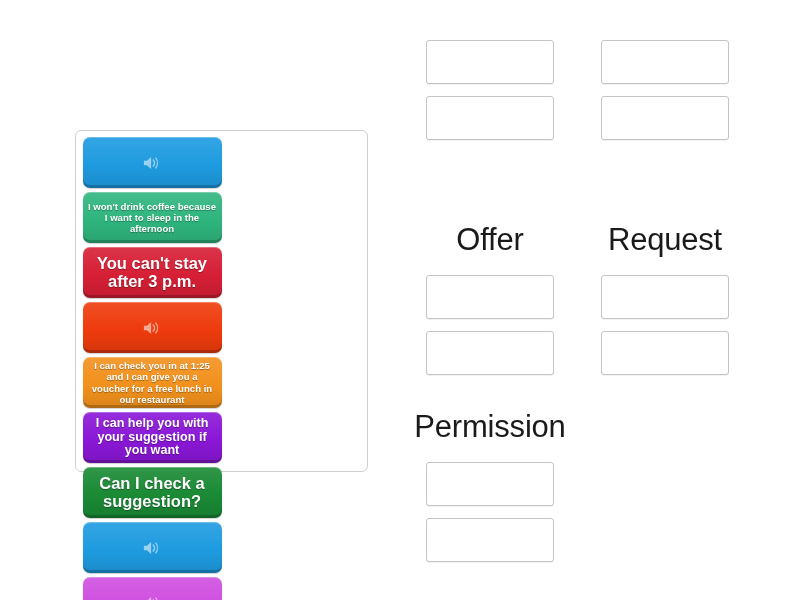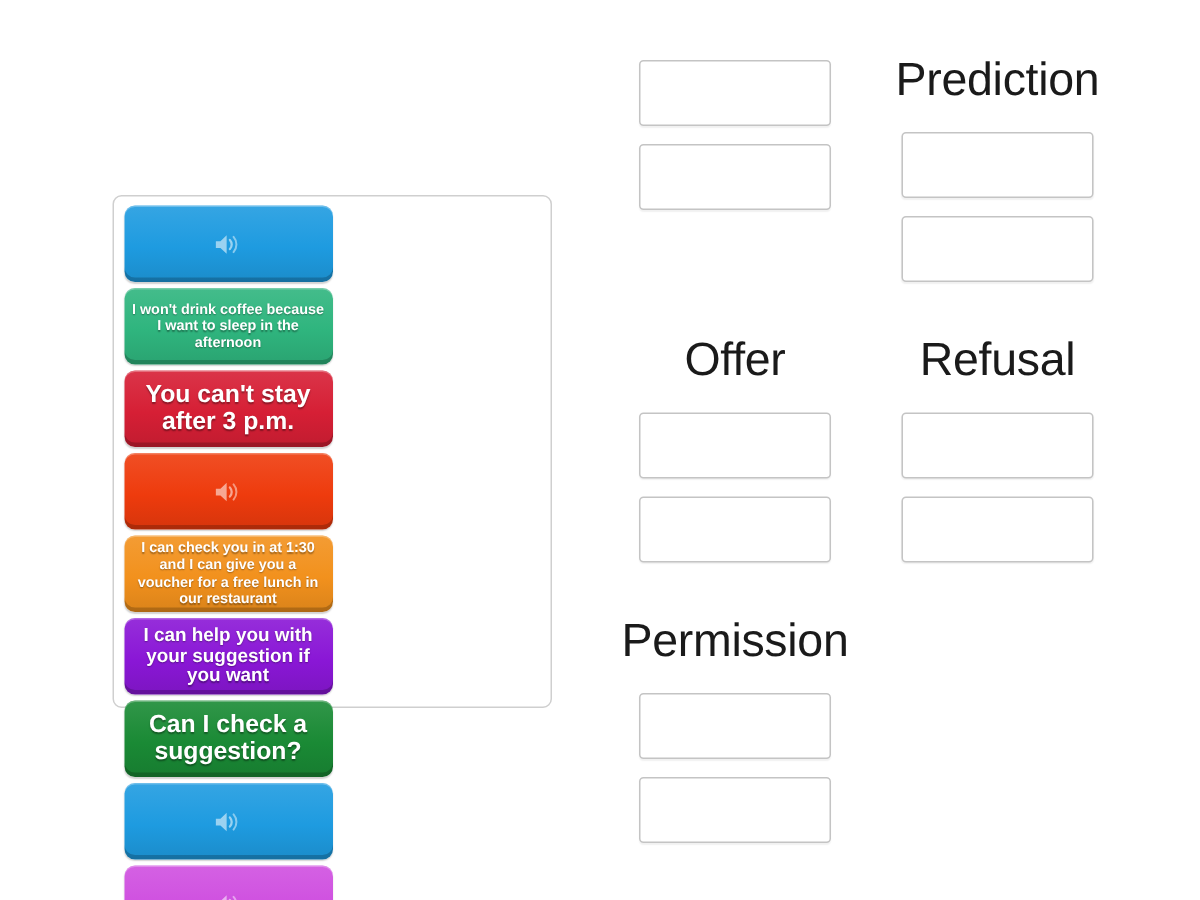--- a/index.html
+++ b/index.html
@@ -156,21 +156,21 @@
           <span class="tile-text">You can't stay after 3 p.m.</span>
         </div>
         <div class="tile" style="background: linear-gradient(rgb(240, 79, 37) 0%, rgb(238, 59, 13) 55%, rgb(214, 53, 12) 100%);">
           <span class="spk"><svg viewBox="0 0 24 20" width="22" height="18" aria-hidden="true">
               <path d="M3 7.5h3.4L11 3.2v13.6L6.4 12.5H3z" fill="rgb(247,167,146)"></path>
               <path d="M13.4 6.6a5 5 0 0 1 0 6.8" stroke="rgb(247,167,146)" stroke-width="1.7" fill="none" stroke-linecap="round"></path>
               <path d="M16.1 4.4a8.4 8.4 0 0 1 0 11.2" stroke="rgb(247,167,146)" stroke-width="1.5" fill="none" stroke-linecap="round" opacity="0.85"></path>
             </svg></span>
         </div>
         <div class="tile sz-sm" style="background: linear-gradient(rgb(243, 156, 52) 0%, rgb(242, 145, 29) 55%, rgb(218, 131, 26) 100%);">
-          <span class="tile-text">I can check you in at 1:30 and I can give you a voucher for a free lunch in our restaurant</span>
+          <span class="tile-text">I can check you in at 1:25 and I can give you a voucher for a free lunch in our restaurant</span>
         </div>
         <div class="tile sz-md" style="background: linear-gradient(rgb(150, 46, 218) 0%, rgb(138, 23, 214) 55%, rgb(124, 21, 193) 100%);">
           <span class="tile-text">I can help you with your suggestion if you want</span>
         </div>
         <div class="tile sz-lg" style="background: linear-gradient(rgb(49, 150, 73) 0%, rgb(26, 138, 53) 55%, rgb(23, 124, 48) 100%);">
           <span class="tile-text">Can I check a suggestion?</span>
         </div>
         <div class="tile" style="background: linear-gradient(rgb(53, 165, 227) 0%, rgb(30, 155, 224) 55%, rgb(27, 140, 202) 100%);">
           <span class="spk"><svg viewBox="0 0 24 20" width="22" height="18" aria-hidden="true">
               <path d="M3 7.5h3.4L11 3.2v13.6L6.4 12.5H3z" fill="rgb(154,210,241)"></path>
@@ -189,34 +189,33 @@
   </div>
 
   <div id="categories">
 
     <div class="cat-row r0">
       <div class="cat c0">
         <div class="dropzone first"></div>
         <div class="dropzone second"></div>
       </div>
       <div class="cat c1">
-        <div class="cat-title">Prediction</div>
         <div class="dropzone first"></div>
         <div class="dropzone second"></div>
       </div>
     </div>
 
     <div class="cat-row r1">
       <div class="cat c0">
         <div class="cat-title">Offer</div>
         <div class="dropzone first"></div>
         <div class="dropzone second"></div>
       </div>
       <div class="cat c1">
-        <div class="cat-title">Refusal</div>
+        <div class="cat-title">Request</div>
         <div class="dropzone first"></div>
         <div class="dropzone second"></div>
       </div>
     </div>
 
     <div class="cat-row r2">
       <div class="cat c0">
         <div class="cat-title">Permission</div>
         <div class="dropzone first"></div>
         <div class="dropzone second"></div>

